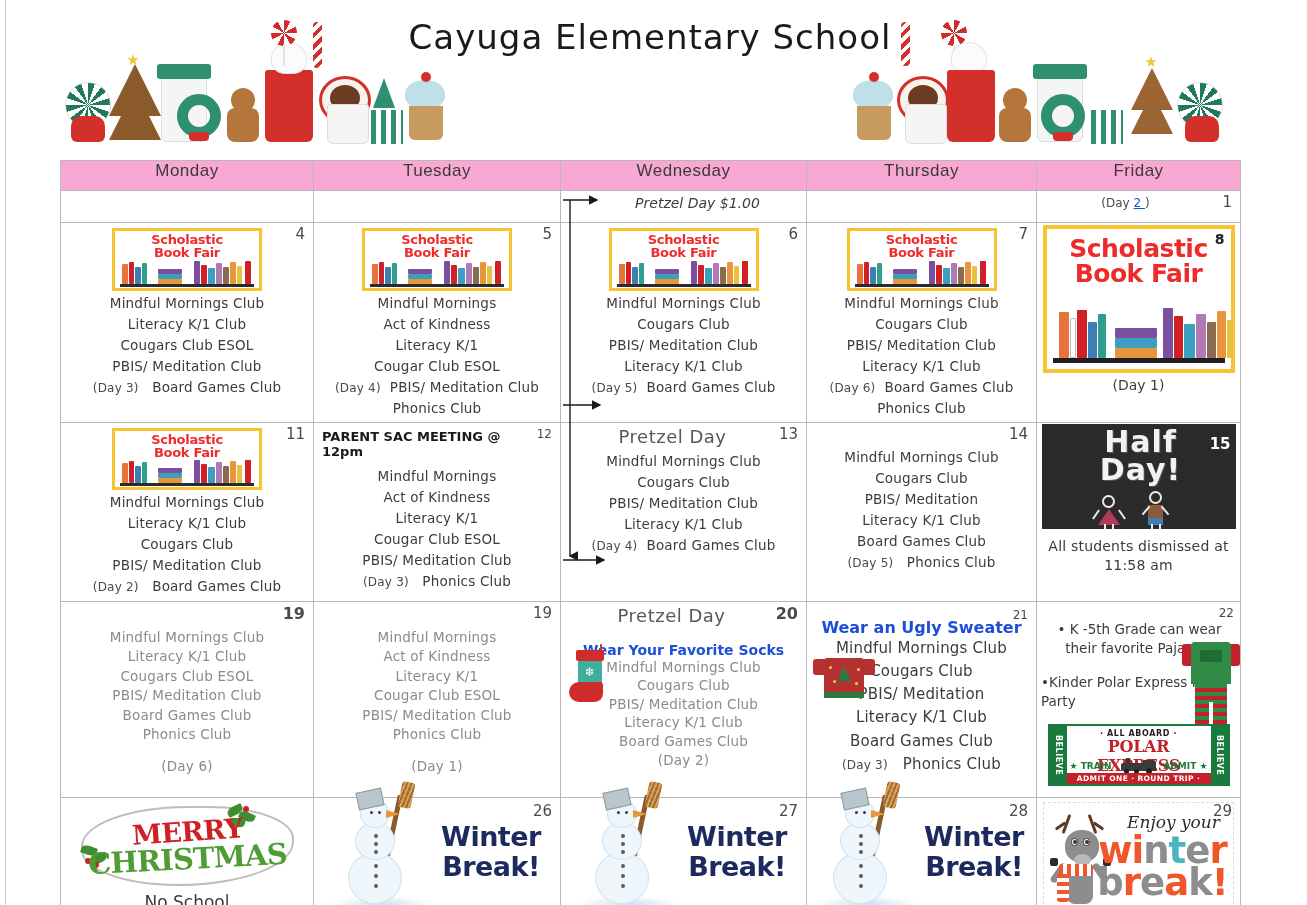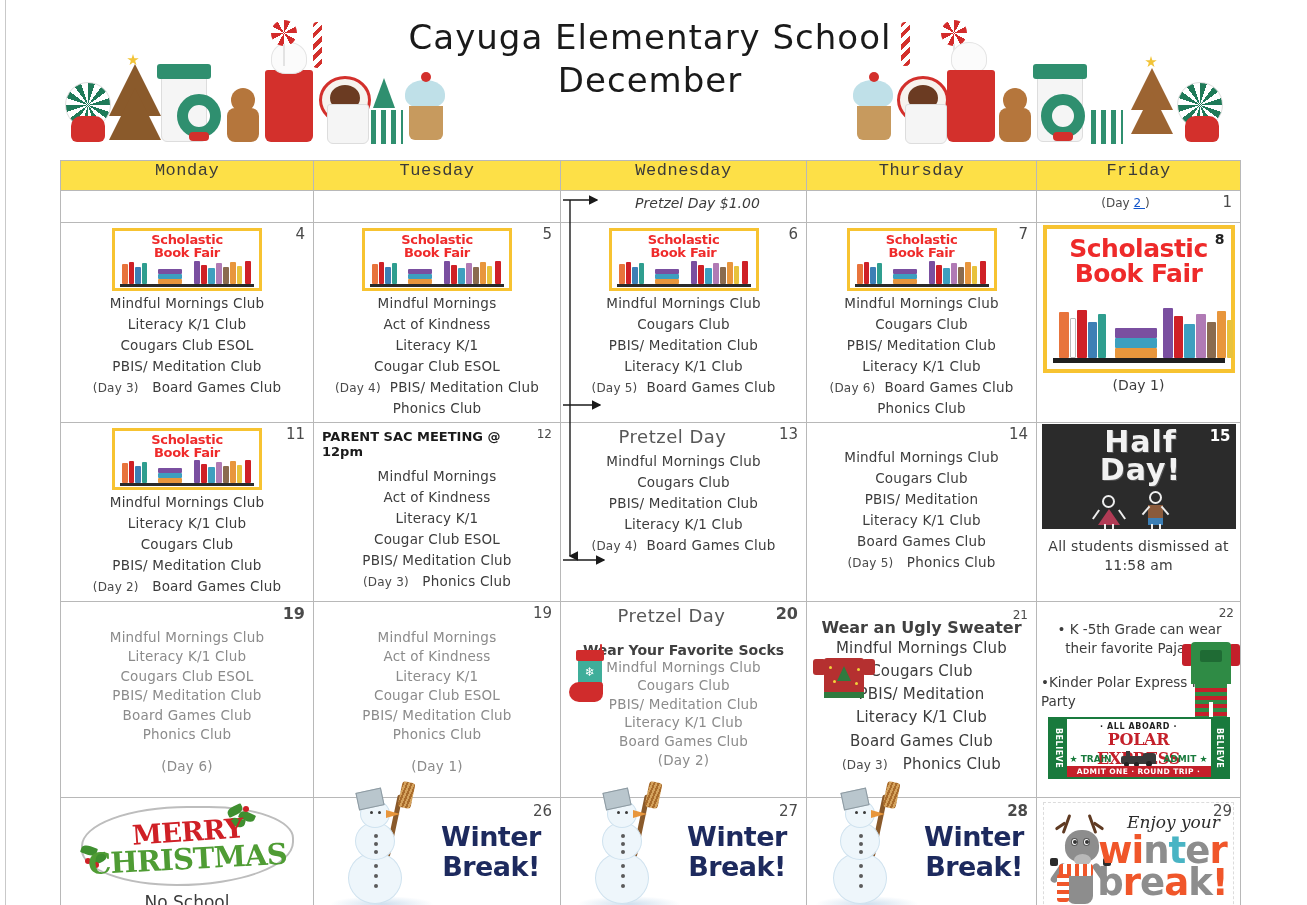--- a/index.html
+++ b/index.html
@@ -102,44 +102,44 @@
     width: 1180px;
     border-collapse: collapse;
     table-layout: fixed;
   }
   table.cal th, table.cal td {
     border: 1px solid #b8b8b8;
     vertical-align: top;
     padding: 0;
   }
   table.cal th {
-    background: #fde047;
+    background: #f9a8d4;
     height: 30px;
-    font-family: Liberation Mono, monospace;
+    font-family: Liberation Sans, sans-serif;
     font-size: 17px;
     font-weight: 400;
     color: #3a3a3a;
     text-align: center;
     letter-spacing: .5px;
   }
   col.c-mon { width: 253px; }
   col.c-tue { width: 247px; }
   col.c-wed { width: 246px; }
   col.c-thu { width: 230px; }
   col.c-fri { width: 204px; }
 
   .cell { position: relative; height: 100%; padding: 2px 4px 3px 4px; }
   .daynum {
     position: absolute; right: 8px; top: 2px;
     font-family: "DejaVu Sans", sans-serif;
     font-size: 15px; color: #4a4a4a;
   }
   .daynum.bold { font-weight: 700; font-size: 16px; }
   .daynum.small { font-size: 12px; }
-  .daynum.white { color: #ffffff; font-weight: 700; right: 5px; top: 3px; z-index: 6; }
+  .daynum.white { color: #ffffff; font-weight: 700; right: 5px; top: 11px; z-index: 6; }
 
   .cell-body {
     text-align: center;
     font-family: "DejaVu Sans", sans-serif;
     font-size: 13.5px;
     color: #3c3c3c;
     line-height: 1.56;
     letter-spacing: .2px;
   }
   .cell-body.muted { color: #8b8b8b; }
@@ -150,21 +150,21 @@
   .hdr-note {
     text-align: center;
     font-style: italic;
     font-size: 14px;
     color: #3c3c3c;
     font-family: "DejaVu Sans", sans-serif;
   }
   .bold-note {
     font-weight: 700;
     font-size: 14px;
-    color: #404040;
+    color: #1d4ed8;
     text-align: center;
     font-family: "DejaVu Sans", sans-serif;
   }
   .sac-note {
     font-weight: 700; font-size: 13px; color: #1a1a1a;
     text-align: left; padding-left: 4px;
     font-family: "DejaVu Sans", sans-serif;
   }
   .pretzel-title {
     text-align: center; font-size: 18px; color: #585858;
@@ -232,21 +232,21 @@
     border-left: 11px solid transparent; border-right: 11px solid transparent;
     border-bottom: 16px solid #b13b55;
   }
   .kid-body { width: 15px; height: 13px; background: #8a5a3b; margin: 1px auto 0 auto; }
   .kid-short { width: 15px; height: 7px; background: #3d7fb5; margin: 0 auto; }
   .kid-leg { position: absolute; width: 2px; height: 10px; background: #eee; bottom: -9px; }
   .kid-arm { position: absolute; width: 2px; height: 11px; background: #eee; }
 
   
   .ticket {
-    width: 182px; height: 62px; margin: 5px auto 0 auto;
+    width: 182px; height: 62px; margin: 12px auto 0 auto;
     border: 2px solid #197a3d; background: #fff;
     position: relative; overflow: hidden;
   }
   .ticket-side {
     position: absolute; top: 0; bottom: 0; width: 17px;
     background: #197a3d; color: #fff;
     font-family: "DejaVu Sans", sans-serif;
     font-size: 8px; font-weight: 700; letter-spacing: .5px;
     writing-mode: vertical-rl; text-align: center;
     display: flex; align-items: center; justify-content: center;
@@ -454,21 +454,20 @@
       <div class="cl gift-stripe" style="left:246px;top:90px;width:32px;height:34px;"></div>
       <div class="cl tree2" style="left:286px;top:48px;"></div>
       <div class="cl tree2" style="left:286px;top:72px;"></div>
       <div class="cl" style="left:300px;top:36px;width:12px;height:12px;background:#f2c438;clip-path:polygon(50% 0,61% 35%,98% 35%,68% 57%,79% 91%,50% 70%,21% 91%,32% 57%,2% 35%,39% 35%);"></div>
       <div class="cl peppermint" style="left:332px;top:62px;width:46px;height:46px;"></div>
       <div class="cl" style="left:340px;top:96px;width:34px;height:26px;background:#d3302c;border-radius:10px 10px 6px 6px;"></div>
     </div>
 
     <div class="banner-title">
       <div>Cayuga Elementary School</div>
-      <div class="banner-sub">December</div>
     </div>
   </div>
 
   <table class="cal">
     <colgroup>
       <col class="c-mon">
         <col class="c-tue">
         <col class="c-wed">
         <col class="c-thu">
         <col class="c-fri">
@@ -997,21 +996,21 @@
               <div class="wb-text">
                 <span>Winter</span><br>
                 <span>Break!</span>
               </div>
             </div>
           </div>
         </td>
 
         <td>
           <div class="cell" style="padding:0;">
-            <span class="daynum" style="top:4px;z-index:5;font-weight:bold;">28</span>
+            <span class="daynum" style="top:4px;z-index:5;">28</span>
             <div class="snow-tile">
               <div class="snowman" style="left:8px;">
                 <div class="sm-snowbase"></div>
                 <div class="sm-broom"></div>
                   <div class="sm-bristle"></div>
                 <div class="sm-ball sm-b1"></div>
                   <div class="sm-ball sm-b2"></div>
                   <div class="sm-ball sm-b3"></div>
                 <div class="sm-hat"></div>
                   <div class="sm-nose"></div>

